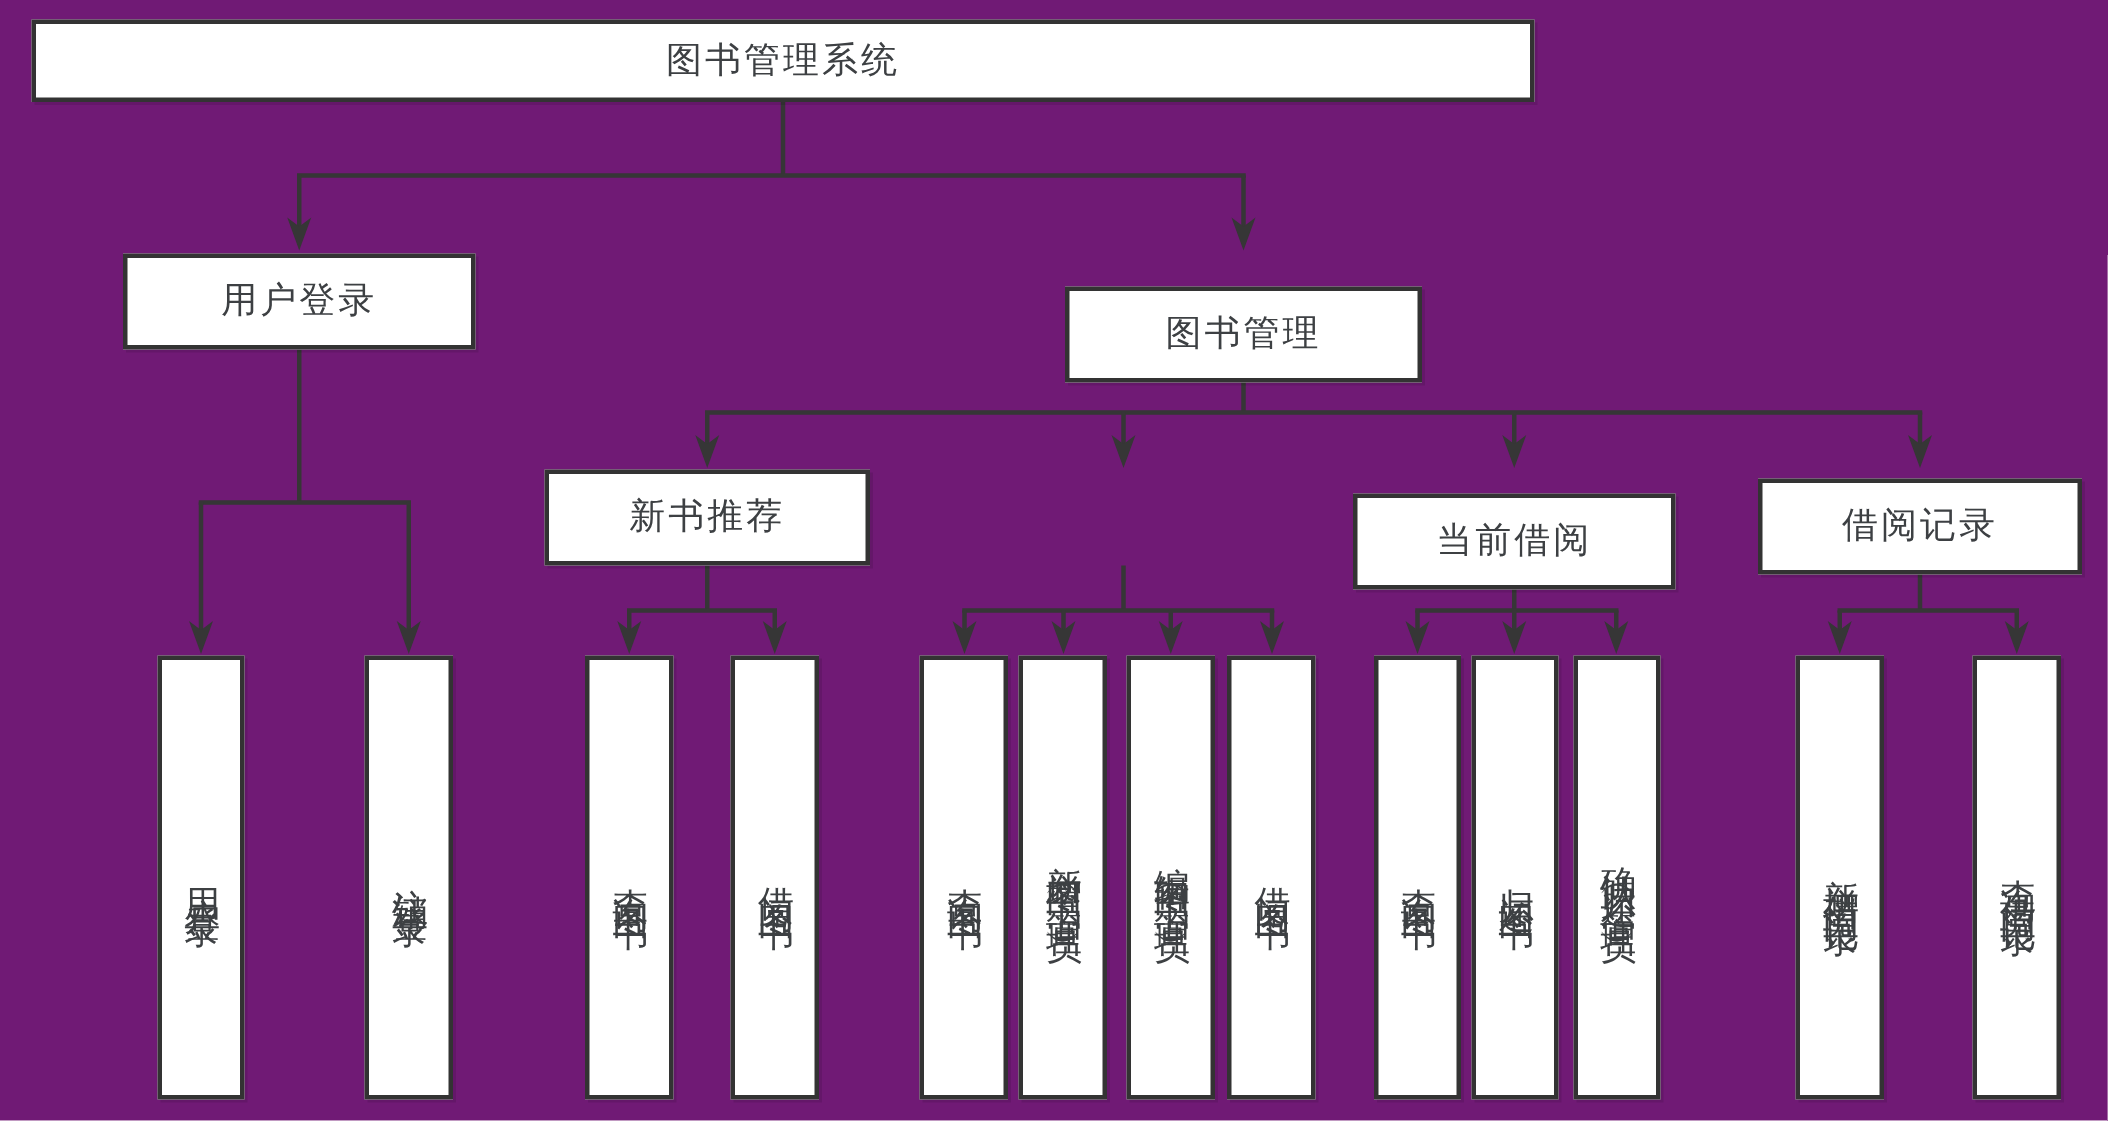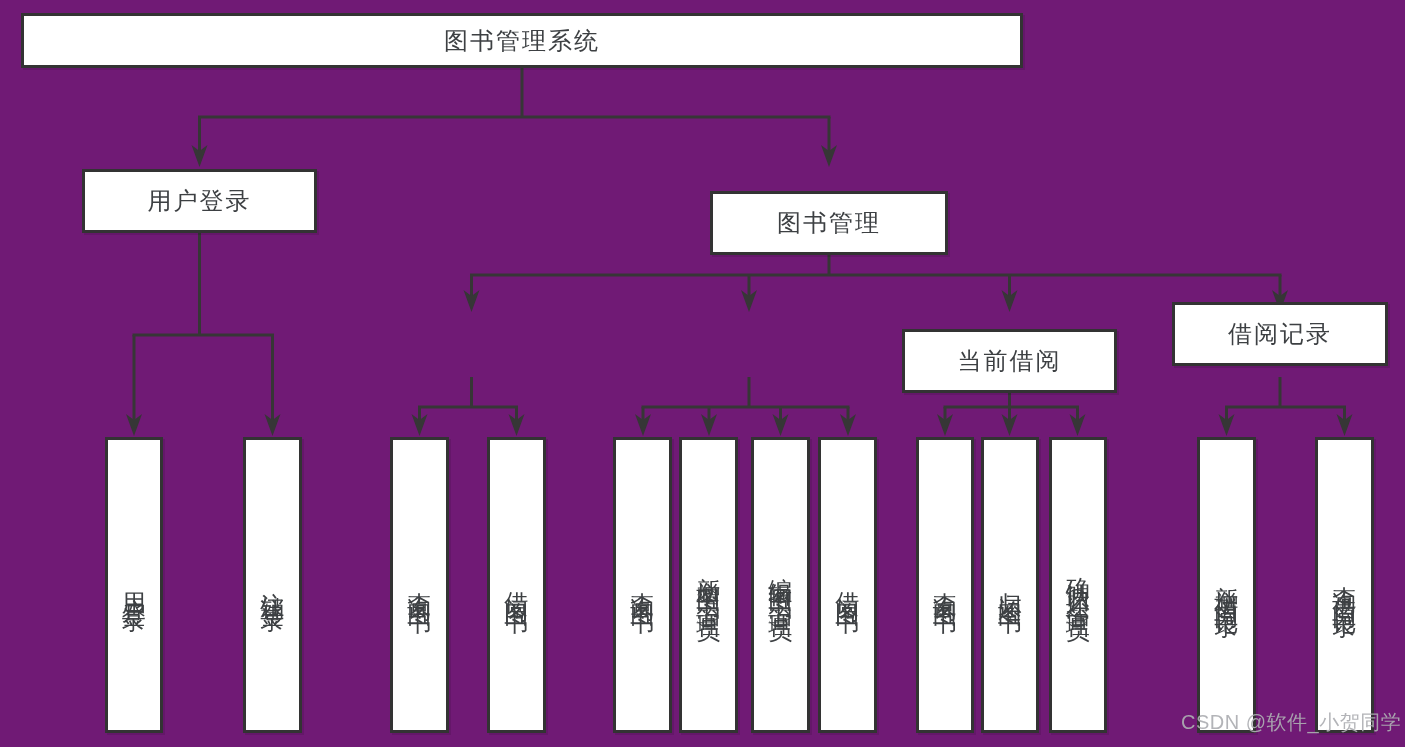--- a/index.html
+++ b/index.html
@@ -135,24 +135,27 @@
     <span class="hlabel">图书管理系统</span>
   </div>
 
   <div class="box" style="left:82px; top:169px; width:235px; height:64px;">
     <span class="hlabel">用户登录</span>
   </div>
   <div class="box" style="left:710px; top:169px; width:238px; height:64px;margin-top:22px;">
     <span class="hlabel">图书管理</span>
   </div>
 
+  <div class="box" style="left:363px; top:313px; width:217px; height:64px;">
+    <span class="hlabel">新书推荐</span>
+  </div>
   <div class="box" style="left:902px; top:313px; width:215px; height:64px;margin-top:16px;">
     <span class="hlabel">当前借阅</span>
   </div>
-  <div class="box" style="left:1172px; top:302px; width:216px; height:64px;">
+  <div class="box" style="left:1172px; top:319px; width:216px; height:64px;">
     <span class="hlabel">借阅记录</span>
   </div>
 
   <div class="box leaf" style="left:105px; top:437px; width:58px; height:296px;">
     <span class="vlabel">用户登录</span>
   </div>
   <div class="box leaf" style="left:243px; top:437px; width:59px; height:296px;">
     <span class="vlabel">注销登录</span>
   </div>
 
@@ -186,15 +189,14 @@
     <span class="vlabel">确认归还（管理员）</span>
   </div>
 
   <div class="box leaf" style="left:1197px; top:437px; width:59px; height:296px;">
     <span class="vlabel">新增借阅记录</span>
   </div>
   <div class="box leaf" style="left:1315px; top:437px; width:59px; height:296px;">
     <span class="vlabel">查询借阅记录</span>
   </div>
 
-  <div class="watermark">CSDN @软件_小贺同学</div>
 
 </div>
 
 </body></html>

